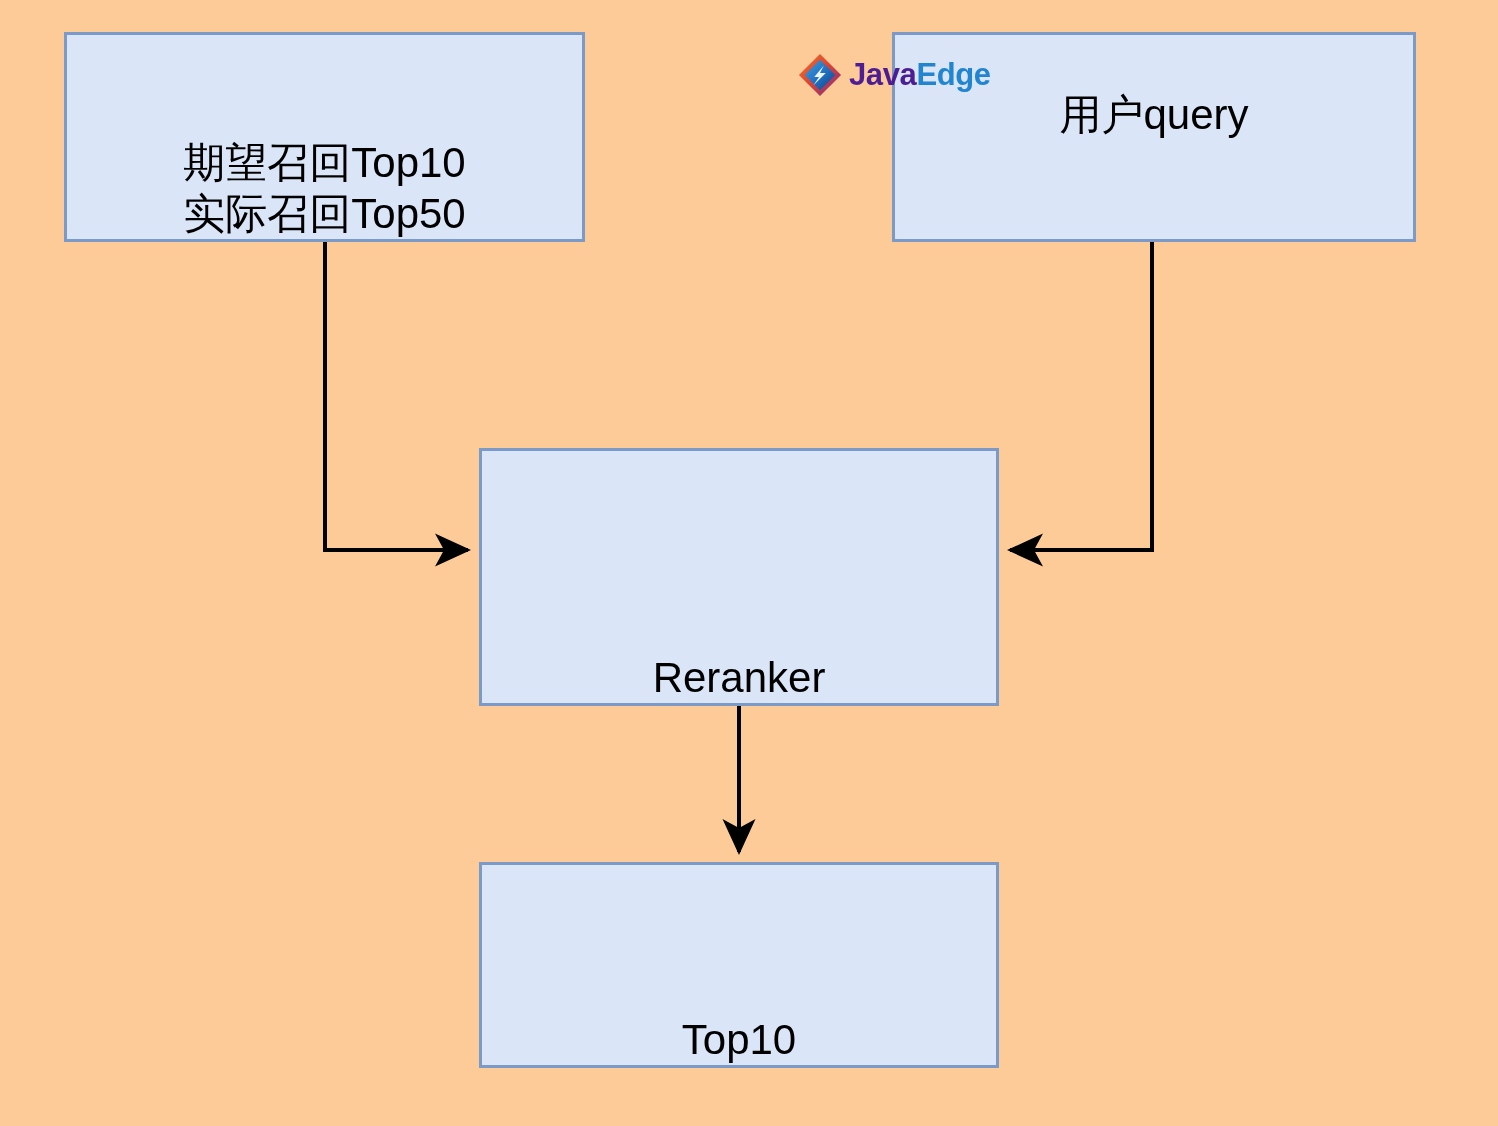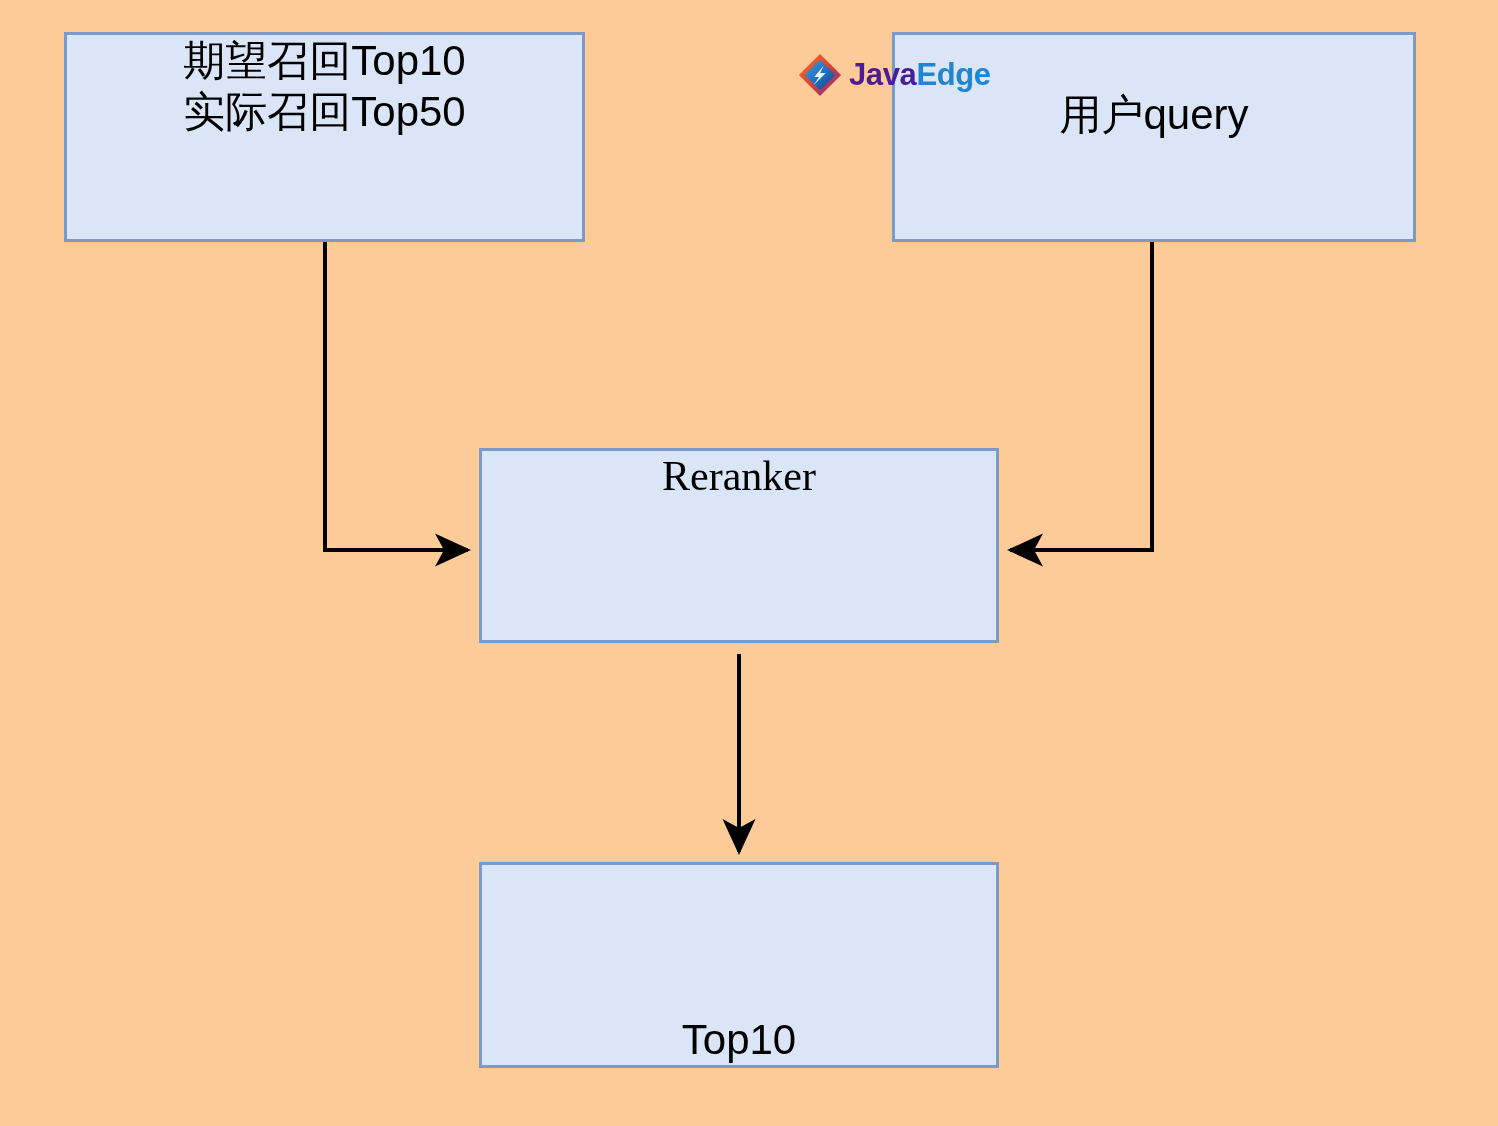--- a/index.html
+++ b/index.html
@@ -26,21 +26,21 @@
     width: 1498px;
     height: 1126px;
     pointer-events: none;
   }
   .node {
     position: absolute;
     box-sizing: border-box;
     background: #dae6f8;
     border: 3px solid #7b9ac8;
     display: flex;
-    align-items: flex-start;
+    align-items: flex-end;
     justify-content: center;
     text-align: center;
     color: #000000;
     line-height: 1.22;
     white-space: pre-line;
   }
   #node-recall {
     left: 64px;
     top: 32px;
     width: 521px;
@@ -53,23 +53,22 @@
     width: 524px;
     height: 210px;
     font-size: 42px;
     align-items: flex-start;
     padding-top: 54px;
   }
   #node-reranker {
     left: 479px;
     top: 448px;
     width: 520px;
-    height: 195px;
+    height: 258px;
     font-size: 42px;
-    font-family: Liberation Serif, serif;
   }
   #node-top10 {
     left: 479px;
     top: 862px;
     width: 520px;
     height: 206px;
     font-size: 42px;
     align-items: flex-end;
     padding-top: 76px;
   }

